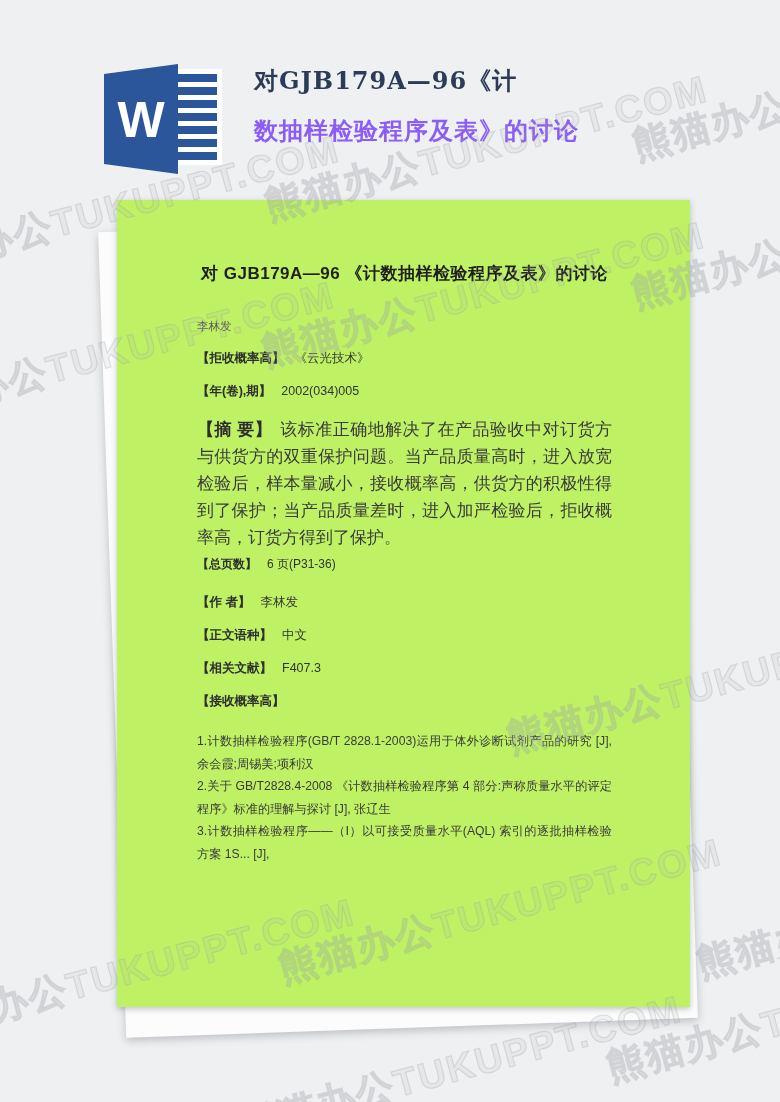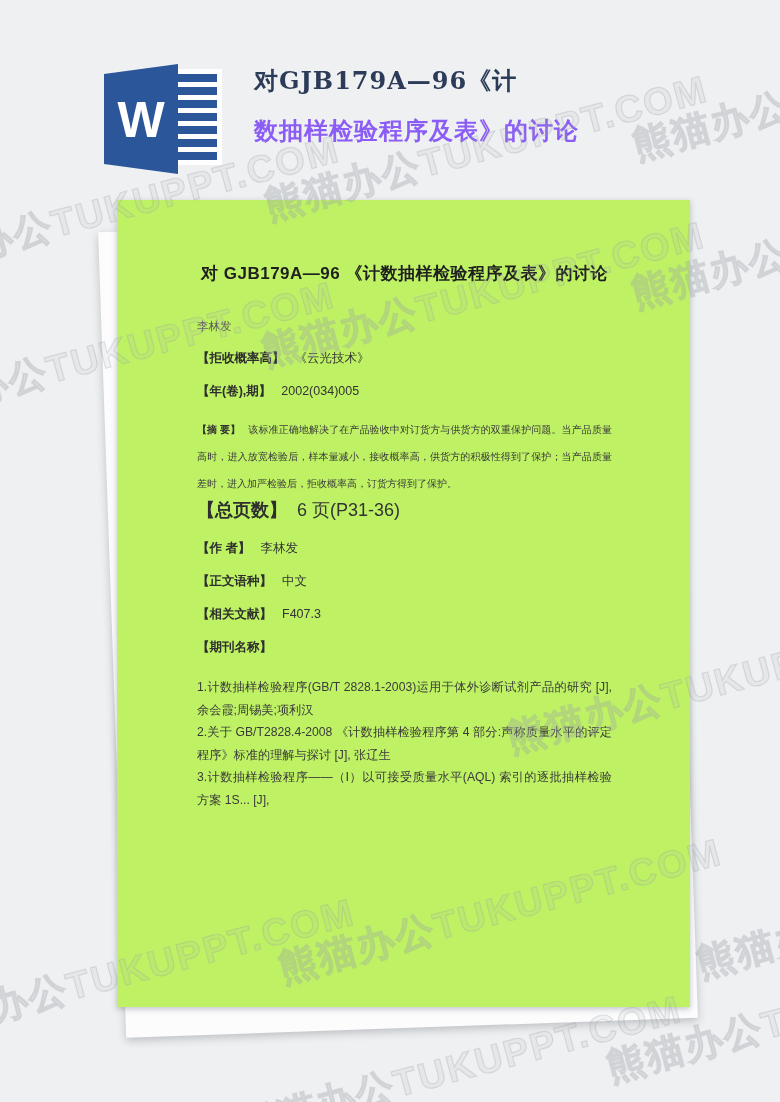--- a/index.html
+++ b/index.html
@@ -55,23 +55,23 @@
   
   .doc { padding:62px 78px 0 80px; color:#3a3a3a; }
   .doc-title {
     text-align:center; font-size:17px; font-weight:700; color:#1f1f1f;
     letter-spacing:0.5px; line-height:24px;
   }
   .doc-author { margin-top:32px; font-size:11.5px; color:#595959; line-height:16px; }
   .field { margin-top:15px; font-size:12.5px; line-height:18px; color:#333; }
   .flabel { font-weight:700; color:#2e2e2e; }
   .fvalue { margin-left:10px; }
-  .abstract { margin-top:16px; font-size:10px; line-height:27px; color:#3a3a3a; text-align:justify; }
+  .abstract { margin-top:16px; font-size:17px; line-height:27px; color:#3a3a3a; text-align:justify; }
   .abstract .flabel { margin-right:8px; }
-  .pages-row { font-size:18px; line-height:27px; color:#333; }
+  .pages-row { font-size:12px; line-height:27px; color:#333; }
   .refs { margin-top:20px; font-size:12.2px; line-height:22.5px; color:#3a3a3a; }
   .ref-item { margin:0; text-align:justify; }
 
   
   .watermark-layer { position:absolute; left:0; top:0; width:780px; height:1102px; z-index:5; pointer-events:none; }
   .wm {
     position:absolute; white-space:nowrap;
     font-size:38px; font-weight:700; letter-spacing:2px;
     color:rgba(170,176,184,0.12);
     -webkit-text-stroke:1.2px rgba(150,157,166,0.28);
@@ -126,21 +126,21 @@
 
     <div class="field">
       <span class="flabel">【正文语种】</span><span class="fvalue">中文</span>
     </div>
 
     <div class="field">
       <span class="flabel">【相关文献】</span><span class="fvalue">F407.3</span>
     </div>
 
     <div class="field">
-      <span class="flabel">【期刊名称】</span>
+      <span class="flabel">【接收概率高】</span>
     </div>
 
     <div class="refs">
       <div class="ref-item">1.计数抽样检验程序(GB/T 2828.1-2003)运用于体外诊断试剂产品的研究 [J], 余会霞;周锡美;项利汉</div>
       <div class="ref-item">2.关于 GB/T2828.4-2008 《计数抽样检验程序第 4 部分:声称质量水平的评定程序》标准的理解与探讨 [J], 张辽生</div>
       <div class="ref-item">3.计数抽样检验程序——（Ⅰ）以可接受质量水平(AQL) 索引的逐批抽样检验方案 1S... [J],</div>
     </div>
   </div>
 </div>
 

